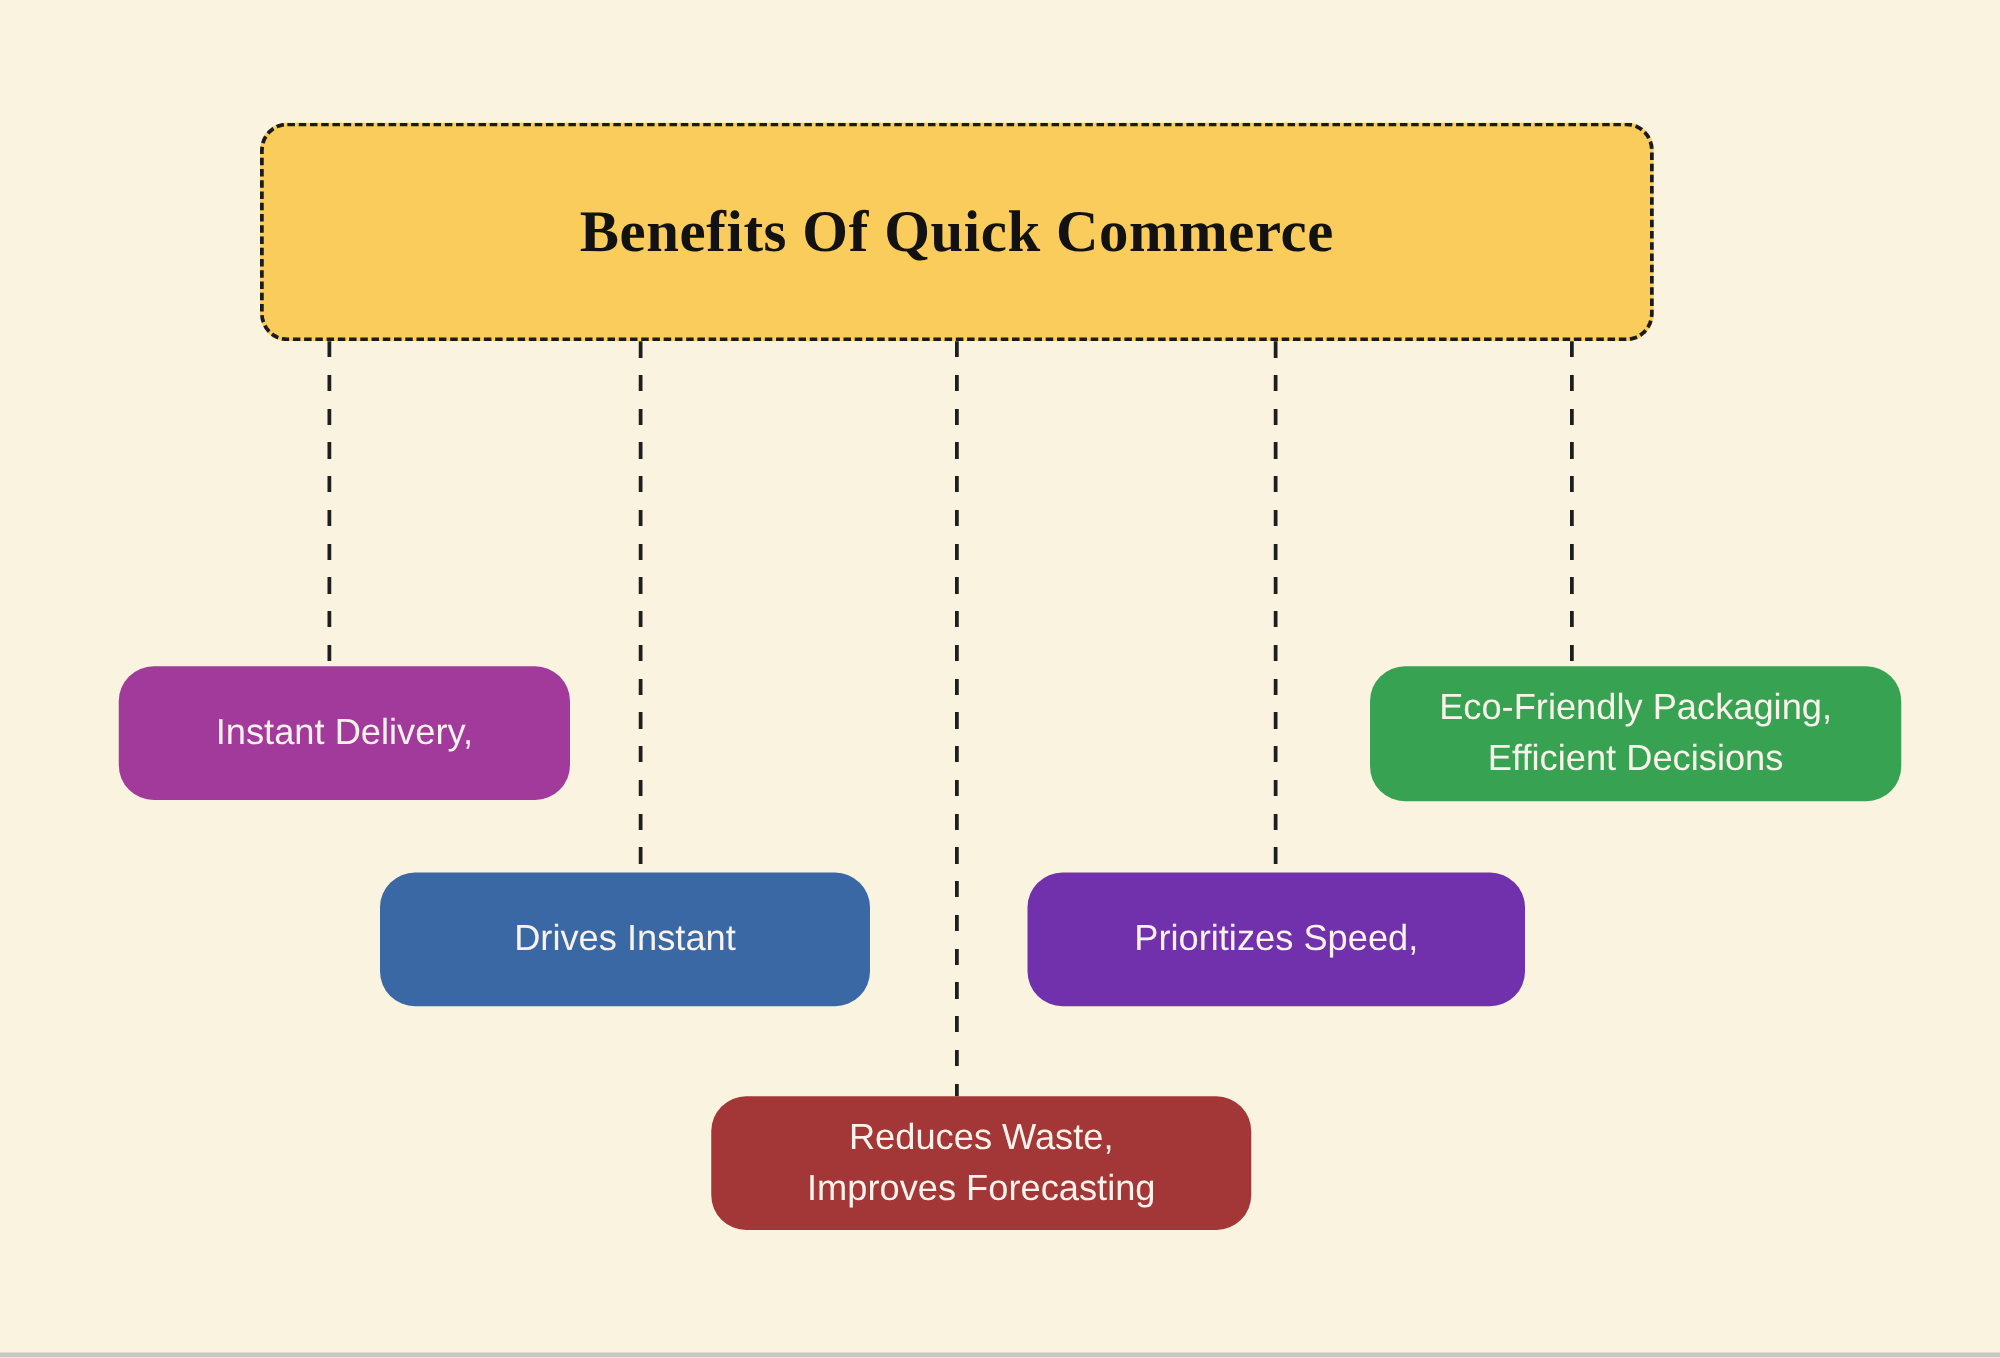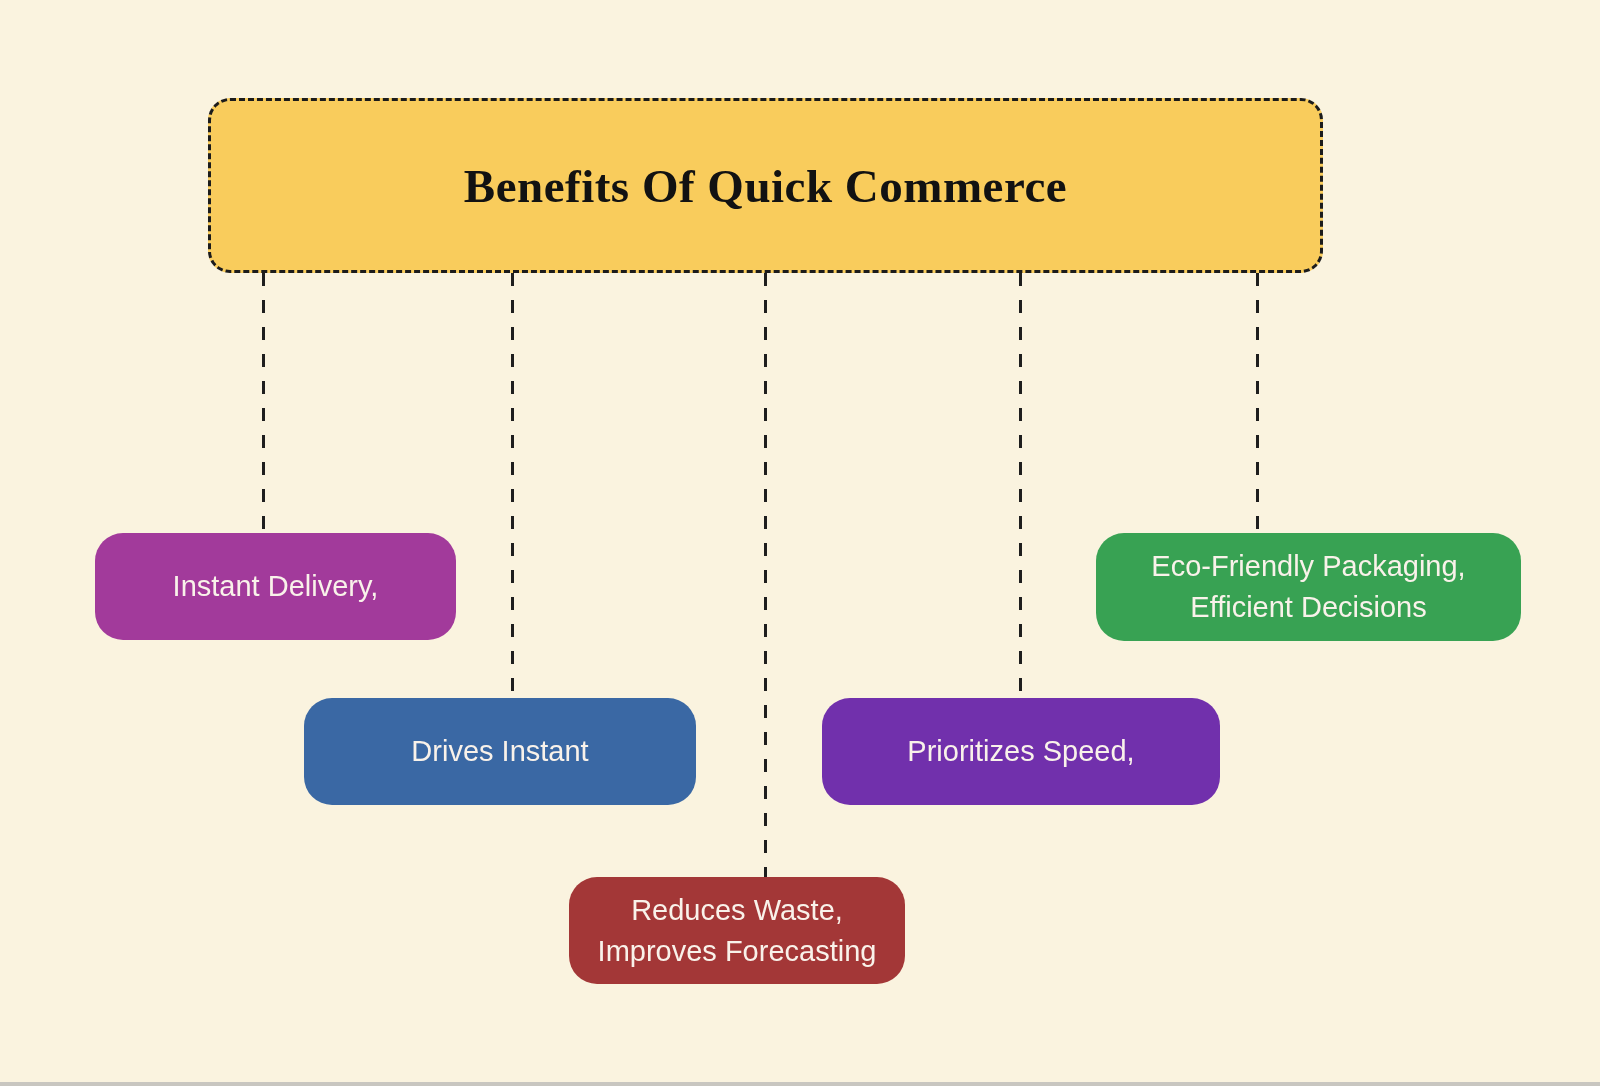--- a/index.html
+++ b/index.html
@@ -63,21 +63,21 @@
     text-align: center;
     color: #F9F2EA;
     font-size: 29px;
     font-weight: 500;
     line-height: 41px;
     box-sizing: border-box;
     padding: 8px 14px;
   }
   .node.n1 { left: 95px;   top: 533px; width: 361px; height: 107px; }
   .node.n2 { left: 304px;  top: 698px; width: 392px; height: 107px; }
-  .node.n3 { left: 569px;  top: 877px; width: 336px; height: 107px; }
+  .node.n3 { left: 569px;  top: 877px; width: 432px; height: 107px; }
   .node.n4 { left: 822px;  top: 698px; width: 398px; height: 107px; }
   .node.n5 { left: 1080px; top: 533px; width: 425px; height: 108px; margin-left: 16px; }
   
   .bottom-strip {
     position: absolute;
     left: 0;
     bottom: 0;
     width: 100%;
     height: 4px;
     background: #c8c6c0;

